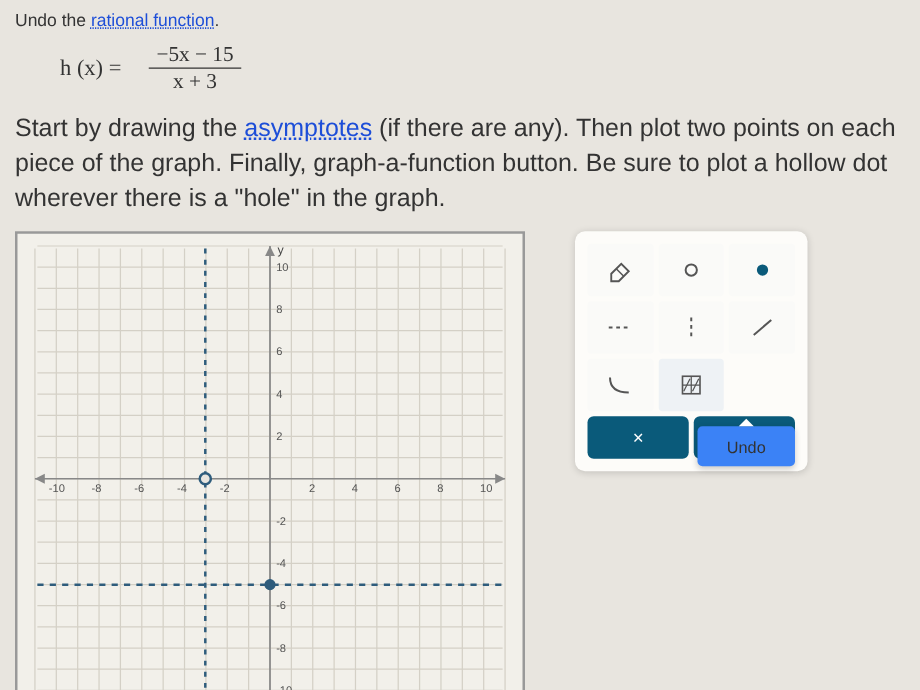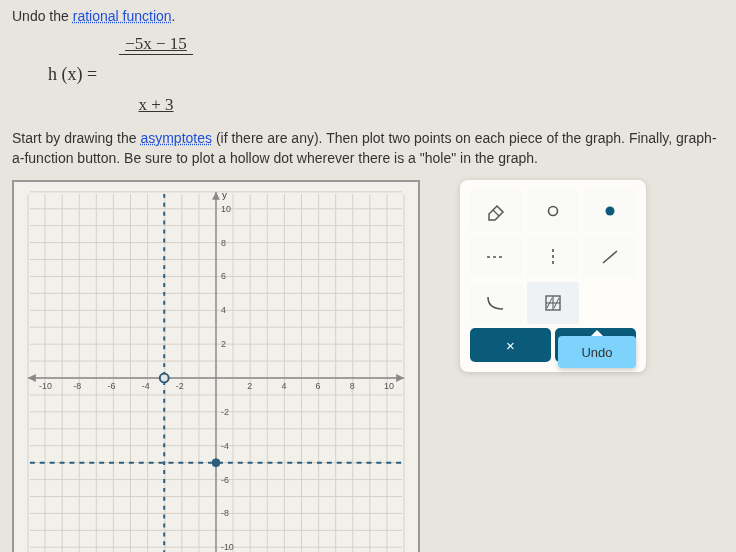--- a/index.html
+++ b/index.html
@@ -21,25 +21,24 @@
       margin: 10px 0 14px 36px;
       display: flex;
       align-items: center;
       gap: 22px;
     }
     .frac {
       display: inline-flex;
       flex-direction: column;
       align-items: center;
       font-size: 17px;
-      text-decoration: underline;
     }
     .frac .num { border-bottom: 1px solid #333; padding: 0 6px; }
-    .frac .den { padding: 0 6px; margin-top: 40px; }
-    .inst-para { font-size: 14px; line-height: 1.4; margin-bottom: 10px; }
+    .frac .den { padding: 0 6px; }
+    .inst-para { font-size: 20px; line-height: 1.4; margin-bottom: 10px; }
     .workspace { display: flex; gap: 40px; align-items: flex-start; margin-top: 6px; }
     .graph-wrap {
       border: 2px solid #999;
       background: #f2f0ea;
       width: 408px;
       height: 396px;
       position: relative;
     }
     svg.graph { width: 100%; height: 100%; display: block; }
     .grid-line { stroke: #d4d0c6; stroke-width: 1; }
@@ -93,21 +92,21 @@
       justify-content: center;
       font-size: 15px;
       cursor: pointer;
     }
     .tooltip {
       position: absolute;
       top: 156px;
       right: 10px;
       width: 78px;
       height: 32px;
-      background: #7dd3fc;
+      background: #3b82f6;
       border-radius: 4px;
       box-shadow: 0 2px 5px rgba(0,0,0,.2);
       display: flex;
       align-items: center;
       justify-content: center;
       font-size: 13px;
       color: #333;
     }
     .tooltip::before {
       content: "";

